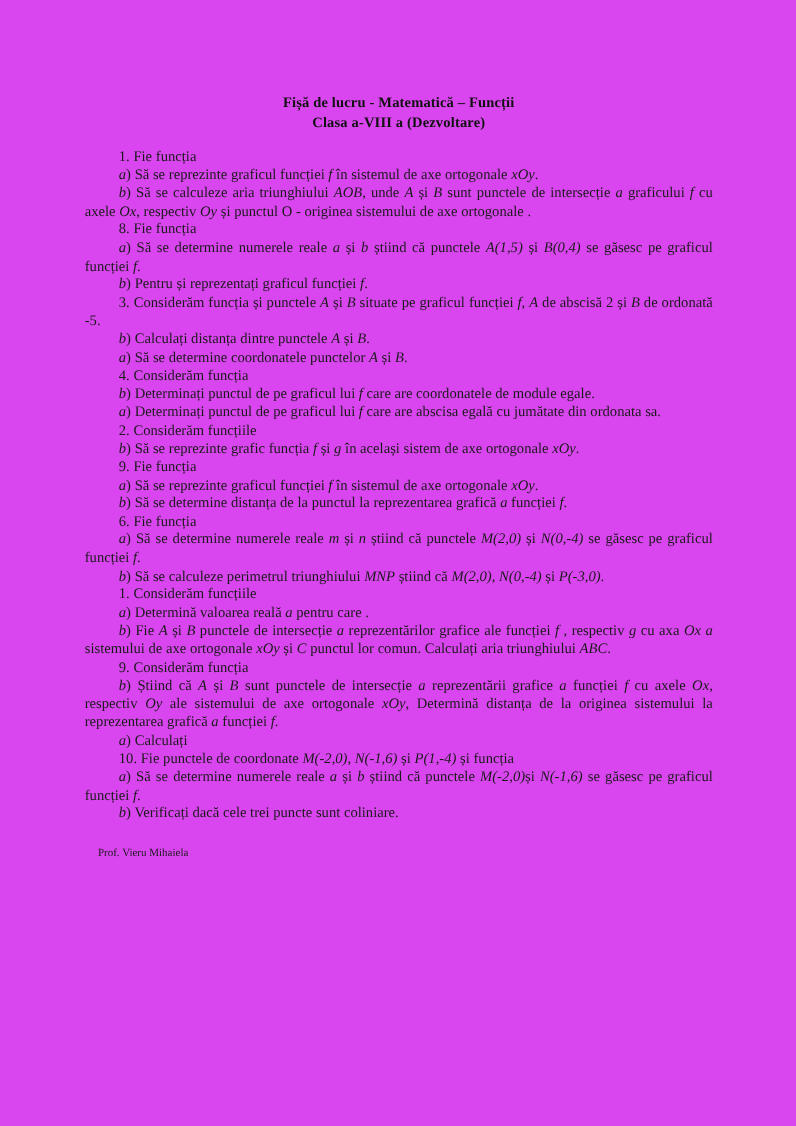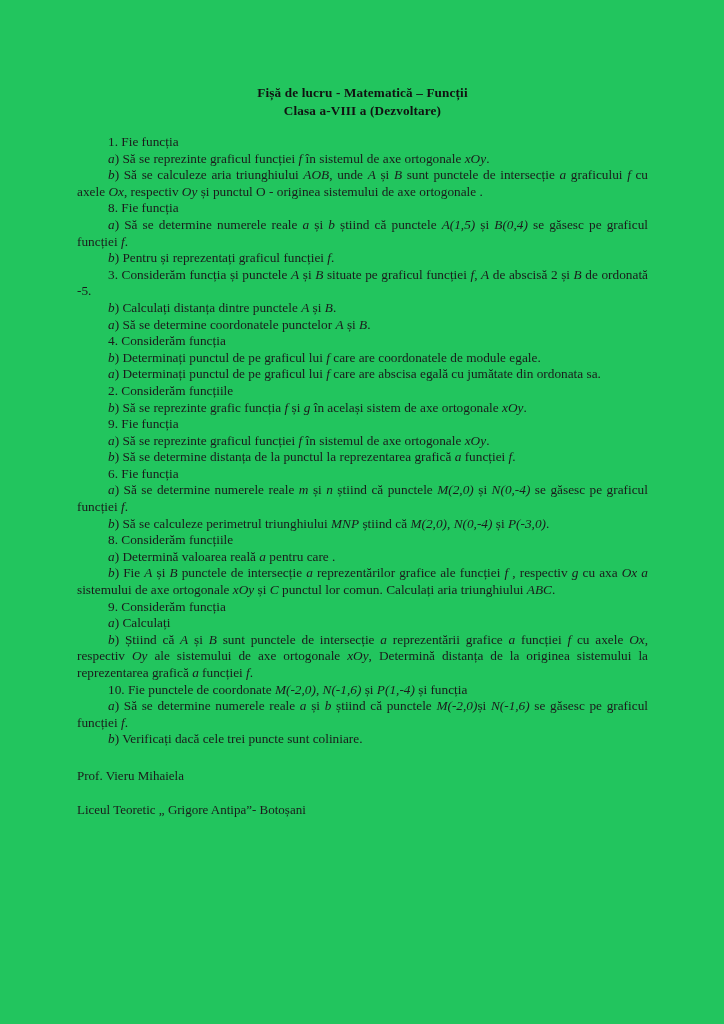--- a/index.html
+++ b/index.html
@@ -12,21 +12,21 @@
     width: 724px;
     height: 1024px;
     font-family: "Liberation Serif", "DejaVu Serif", serif;
     color: #1a1a1a;
     overflow: hidden;
   }
   .page {
     position: relative;
     width: 724px;
     height: 1024px;
-    background: #22c55e;
+    background: #d946ef;
     box-sizing: border-box;
   }
   .content {
     position: absolute;
     left: 77px;
     top: 84px;
     width: 571px;
   }
   .doc-title {
     text-align: center;
@@ -49,22 +49,22 @@
     text-align: justify;
     text-justify: inter-word;
     color: #1b1b1b;
     hyphens: none;
     -webkit-hyphens: none;
   }
   p.para.indent {
     text-indent: 31px;
   }
   .sig {
-    margin: 0;
-    font-size: 13px;
+    margin: 12px;
+    font-size: 10px;
     line-height: 16.6px;
     text-align: left;
     color: #1b1b1b;
   }
   .sig-gap-top {
     margin-top: 20px;
   }
   .sig-gap-mid {
     margin-top: 17px;
   }
@@ -106,34 +106,33 @@
       <p class="para indent"><i>b</i>) Să se reprezinte grafic funcția <i>f</i> și <i>g</i> în același sistem de axe ortogonale  <i>x<i>Oy</i></i>.</p>
 
       <p class="para indent">9. Fie funcția</p>
       <p class="para indent"><i>a</i>) Să se reprezinte graficul funcției <i>f</i> în sistemul de axe ortogonale  <i>x<i>Oy</i></i>.</p>
       <p class="para indent"><i>b</i>) Să se determine distanța de la punctul  la reprezentarea grafică <i>a</i> funcției <i>f</i>.</p>
 
       <p class="para indent">6.  Fie funcția</p>
       <p class="para indent"><i>a</i>) Să se determine numerele reale <i>m</i> și <i>n</i> știind că punctele <i>M(2,0)</i> și <i>N(0,-4)</i> se găsesc pe graficul funcției <i>f</i>.</p>
       <p class="para indent"><i>b</i>) Să se  calculeze perimetrul triunghiului <i>MNP</i> știind că <i>M(2,0)</i>, <i>N(0,-4)</i> și <i>P(-3,0)</i>.</p>
 
-      <p class="para indent">8. Considerăm  funcțiile</p>
+      <p class="para indent">1. Considerăm  funcțiile</p>
       <p class="para indent"><i>a</i>) Determină valoarea reală <i>a</i> pentru care .</p>
       <p class="para indent"><i>b</i>) Fie <i>A</i> și <i>B</i> punctele de intersecție <i>a</i> reprezentărilor grafice ale  funcției  <i>f</i> , respectiv <i>g</i> cu axa <i>Ox</i>  <i>a</i> sistemului de axe ortogonale  <i>x<i>Oy</i></i> și <i>C</i> punctul lor comun. Calculați aria triunghiului <i>ABC</i>.</p>
 
       <p class="para indent">9. Considerăm  funcția</p>
+      <p class="para indent"><i>b</i>) Știind că  <i>A</i> și <i>B</i> sunt punctele de intersecție <i>a</i> reprezentării grafice <i>a</i>  funcției  <i>f</i>  cu axele <i>Ox</i>, respectiv  <i>Oy</i>  ale sistemului de axe ortogonale   <i>x<i>Oy</i></i>, Determină distanța de la originea sistemului la reprezentarea grafică <i>a</i> funcției <i>f</i>.</p>
       <p class="para indent"><i>a</i>) Calculați</p>
-      <p class="para indent"><i>b</i>) Știind că  <i>A</i> și <i>B</i> sunt punctele de intersecție <i>a</i> reprezentării grafice <i>a</i>  funcției  <i>f</i>  cu axele <i>Ox</i>, respectiv  <i>Oy</i>  ale sistemului de axe ortogonale   <i>x<i>Oy</i></i>, Determină distanța de la originea sistemului la reprezentarea grafică <i>a</i> funcției <i>f</i>.</p>
 
       <p class="para indent">10. Fie punctele de coordonate <i>M(-2,0)</i>, <i>N(-1,6)</i> și <i>P(1,-4)</i> și  funcția</p>
       <p class="para indent"><i>a</i>) Să se determine numerele reale <i>a</i> și <i>b</i> știind că punctele <i>M(-2,0)</i>și <i>N(-1,6)</i> se găsesc pe graficul funcției <i>f</i>.</p>
       <p class="para indent"><i>b</i>) Verificați dacă cele trei puncte sunt coliniare.</p>
 
     </div>
 
     <div>
       <p class="sig sig-gap-top">Prof. Vieru Mihaiela</p>
-      <p class="sig sig-gap-mid">Liceul Teoretic „ Grigore Antipa”- Botoșani</p>
     </div>
 
   </div>
 
 </div>
 
 </body></html>

